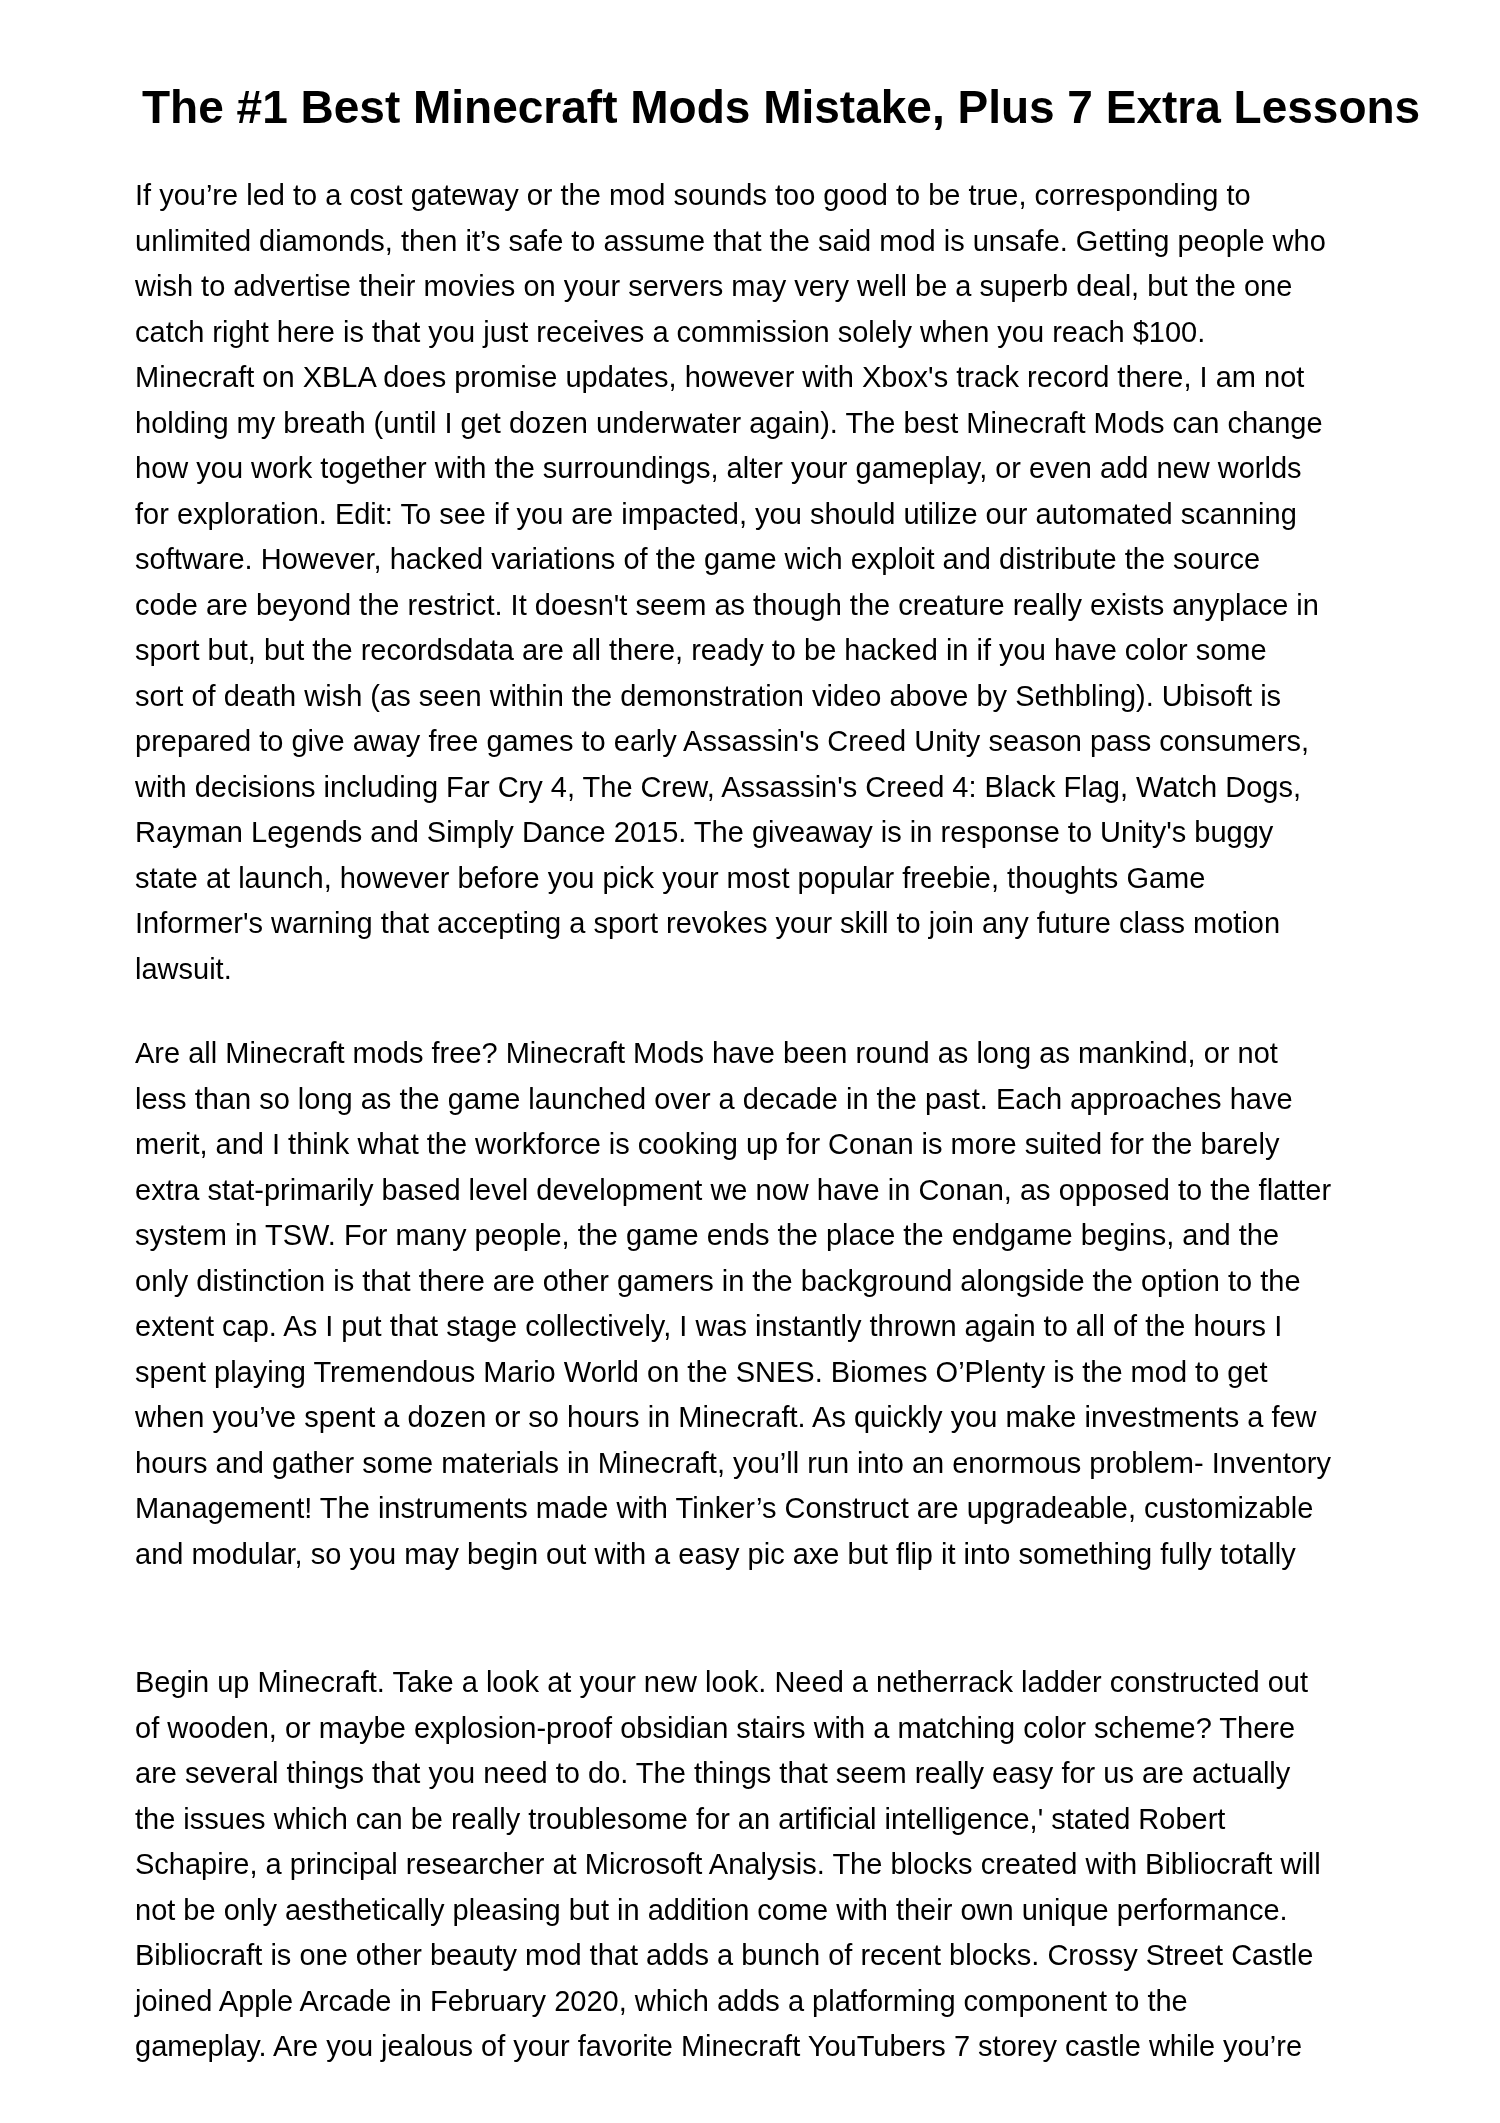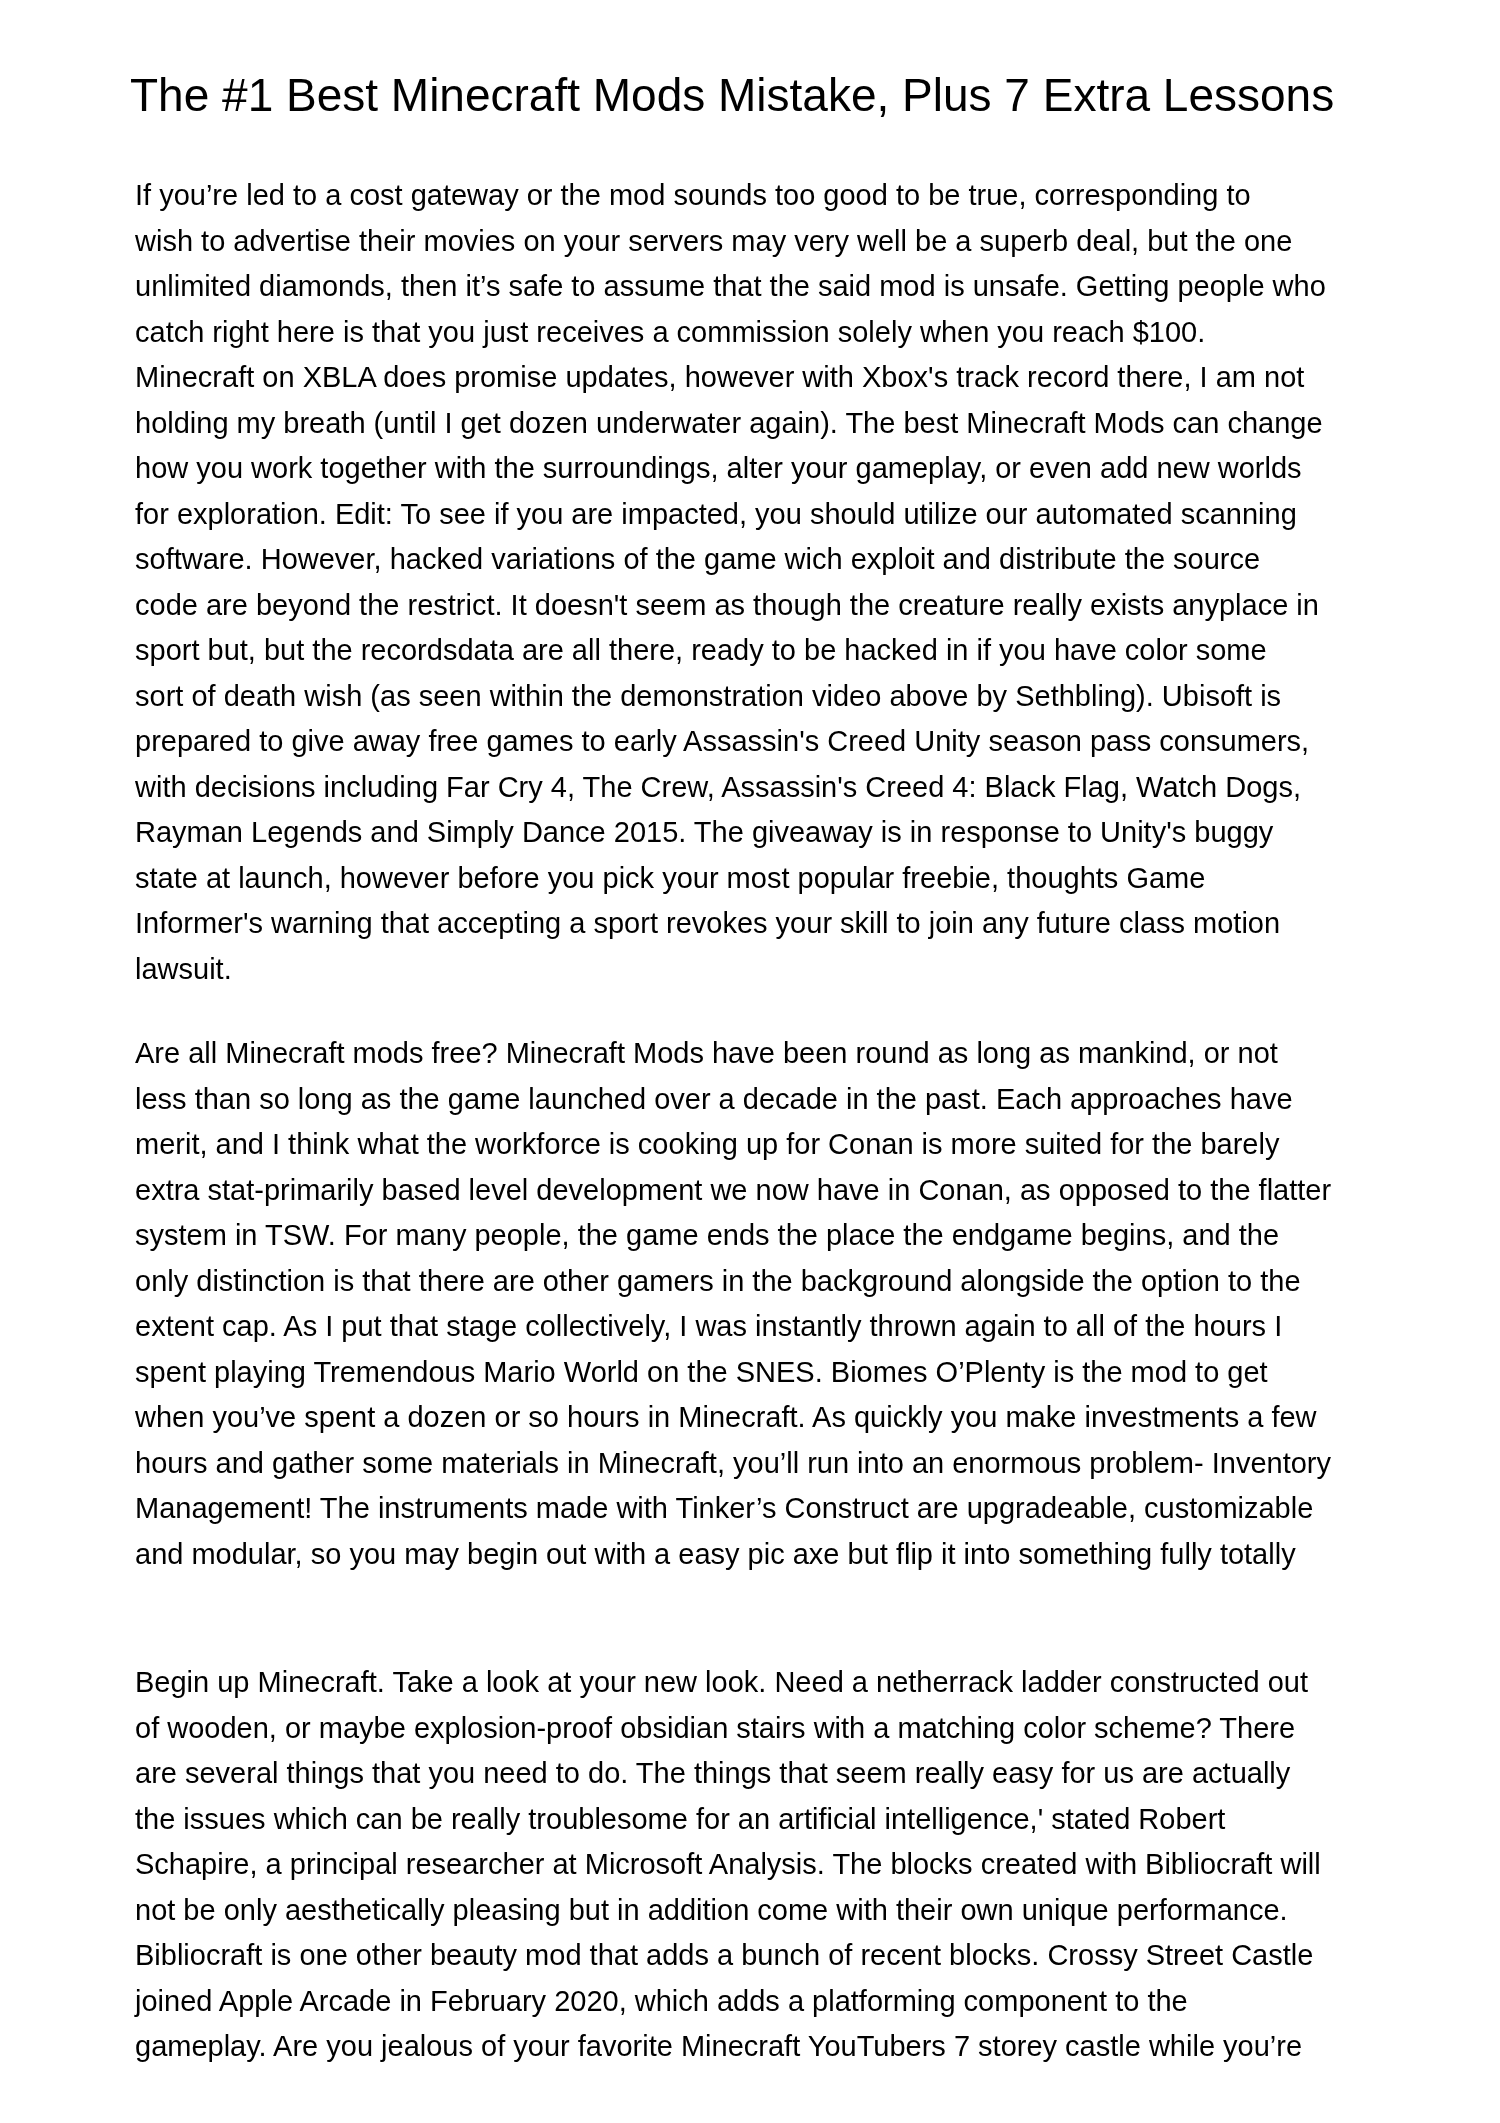--- a/index.html
+++ b/index.html
@@ -19,22 +19,22 @@
     position: absolute;
     left: 0; top: 0;
     width: 1500px;
     height: 2123px;
     background: #ffffff;
   }
   .title {
     position: absolute;
     left: 127px;
     top: 64px;
-    margin: 3px;
-    font-weight: normal;
+    margin: 15px;
+    font-weight: bold;
     font-size: 46px;
     line-height: 56px;
     white-space: nowrap;
     letter-spacing: 0px;
   }
   .para {
     position: absolute;
     left: 127px;
     margin: 8px;
     font-size: 29px;
@@ -50,22 +50,22 @@
   #p3 { top: 1652px; }
 </style>
 </head>
 <body>
 
 <div class="page">
   <h1 class="title">The #1 Best Minecraft Mods Mistake, Plus 7 Extra Lessons</h1>
 
   <p class="para" id="p1">
     <span class="line">If you’re led to a cost gateway or the mod sounds too good to be true, corresponding to</span>
+    <span class="line">unlimited diamonds, then it’s safe to assume that the said mod is unsafe. Getting people who</span>
     <span class="line">wish to advertise their movies on your servers may very well be a superb deal, but the one</span>
-    <span class="line">unlimited diamonds, then it’s safe to assume that the said mod is unsafe. Getting people who</span>
     <span class="line">catch right here is that you just receives a commission solely when you reach $100.</span>
     <span class="line">Minecraft on XBLA does promise updates, however with Xbox's track record there, I am not</span>
     <span class="line">holding my breath (until I get dozen underwater again). The best Minecraft Mods can change</span>
     <span class="line">how you work together with the surroundings, alter your gameplay, or even add new worlds</span>
     <span class="line">for exploration. Edit: To see if you are impacted, you should utilize our automated scanning</span>
     <span class="line">software. However, hacked variations of the game wich exploit and distribute the source</span>
     <span class="line">code are beyond the restrict. It doesn't seem as though the creature really exists anyplace in</span>
     <span class="line">sport but, but the recordsdata are all there, ready to be hacked in if you have color some</span>
     <span class="line">sort of death wish (as seen within the demonstration video above by Sethbling). Ubisoft is</span>
     <span class="line">prepared to give away free games to early Assassin's Creed Unity season pass consumers,</span>

